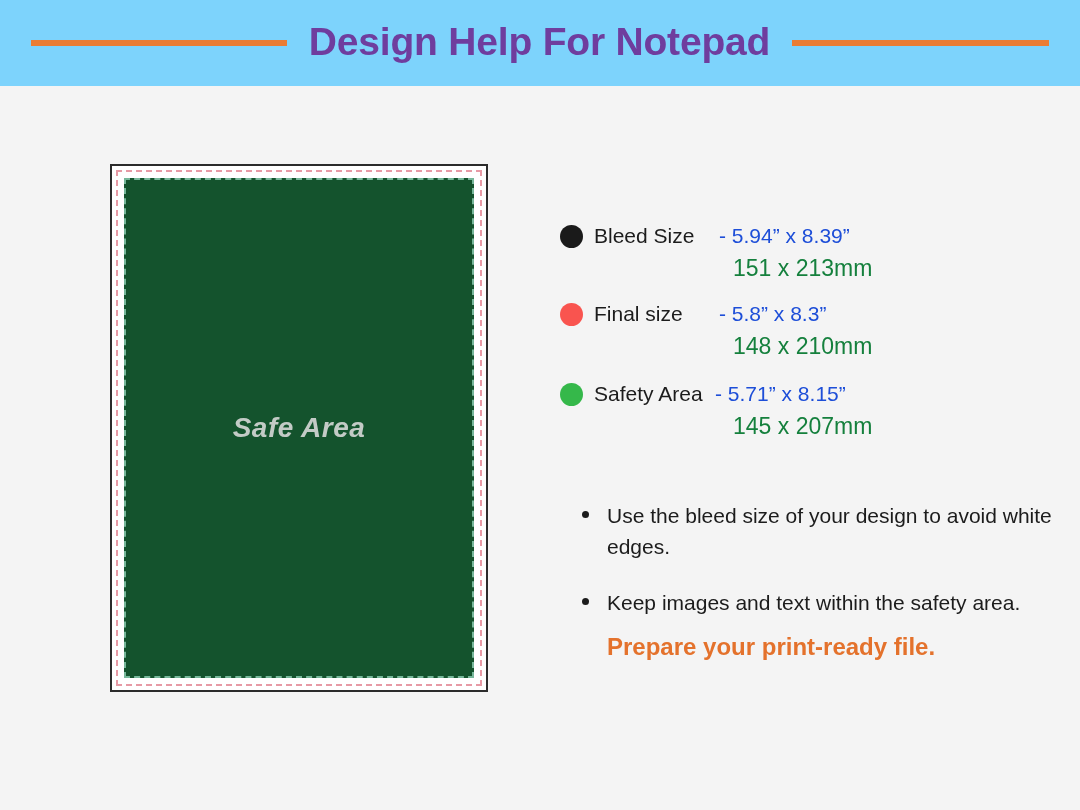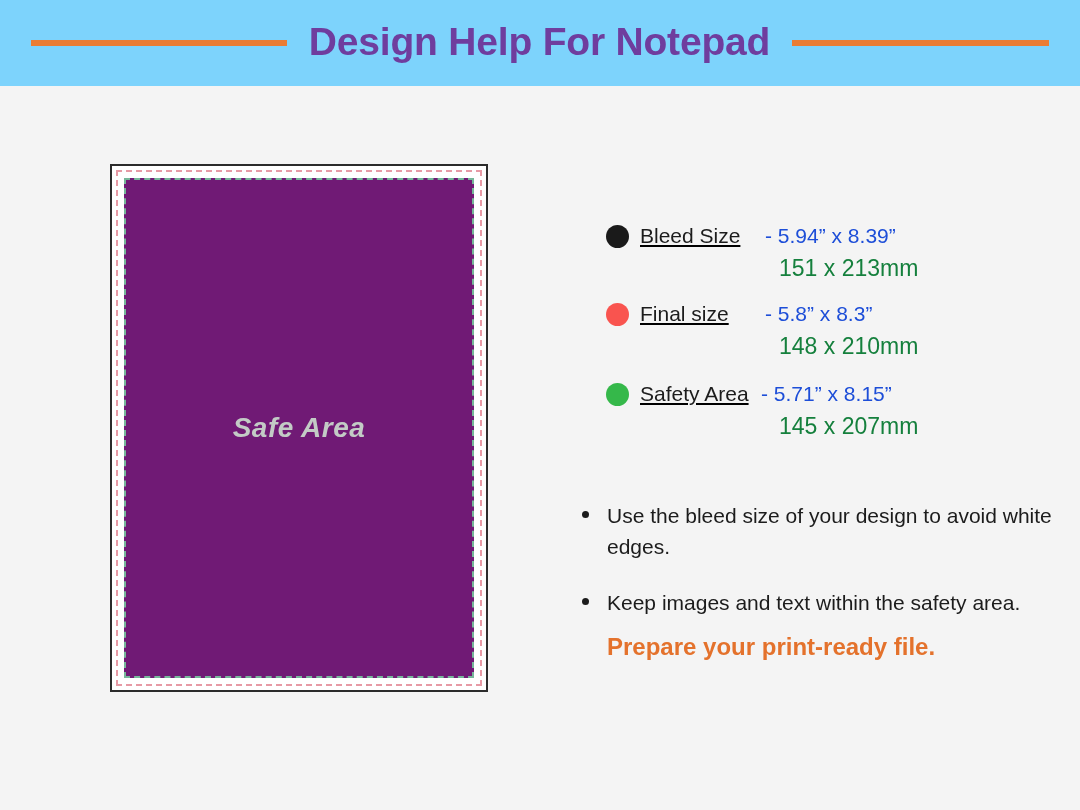--- a/index.html
+++ b/index.html
@@ -57,42 +57,41 @@
   .trim-box {
     position: absolute;
     left: 4px; top: 4px; right: 4px; bottom: 4px;
     border: 2px dashed #e79aa5;
     box-sizing: border-box;
   }
   .safety-box {
     position: absolute;
     left: 6px; top: 6px; right: 6px; bottom: 6px;
     border: 2px dashed #76b79a;
-    background: #701a75;
+    background: #14532d;
     box-sizing: border-box;
     display: flex;
     align-items: center;
     justify-content: center;
   }
   .safe-area-label {
     font-size: 28px;
     font-style: italic;
     font-weight: bold;
     color: #c3cbc6;
     letter-spacing: 0.5px;
     user-select: none;
   }
 
   
   .legend {
     position: absolute;
-    left: 606px;
+    left: 560px;
     top: 224px;
     width: 470px;
-    text-decoration: underline;
   }
   .legend-row {
     position: relative;
     margin-bottom: 12px;
   }
   .legend-line {
     display: flex;
     align-items: center;
   }
   .dot {

